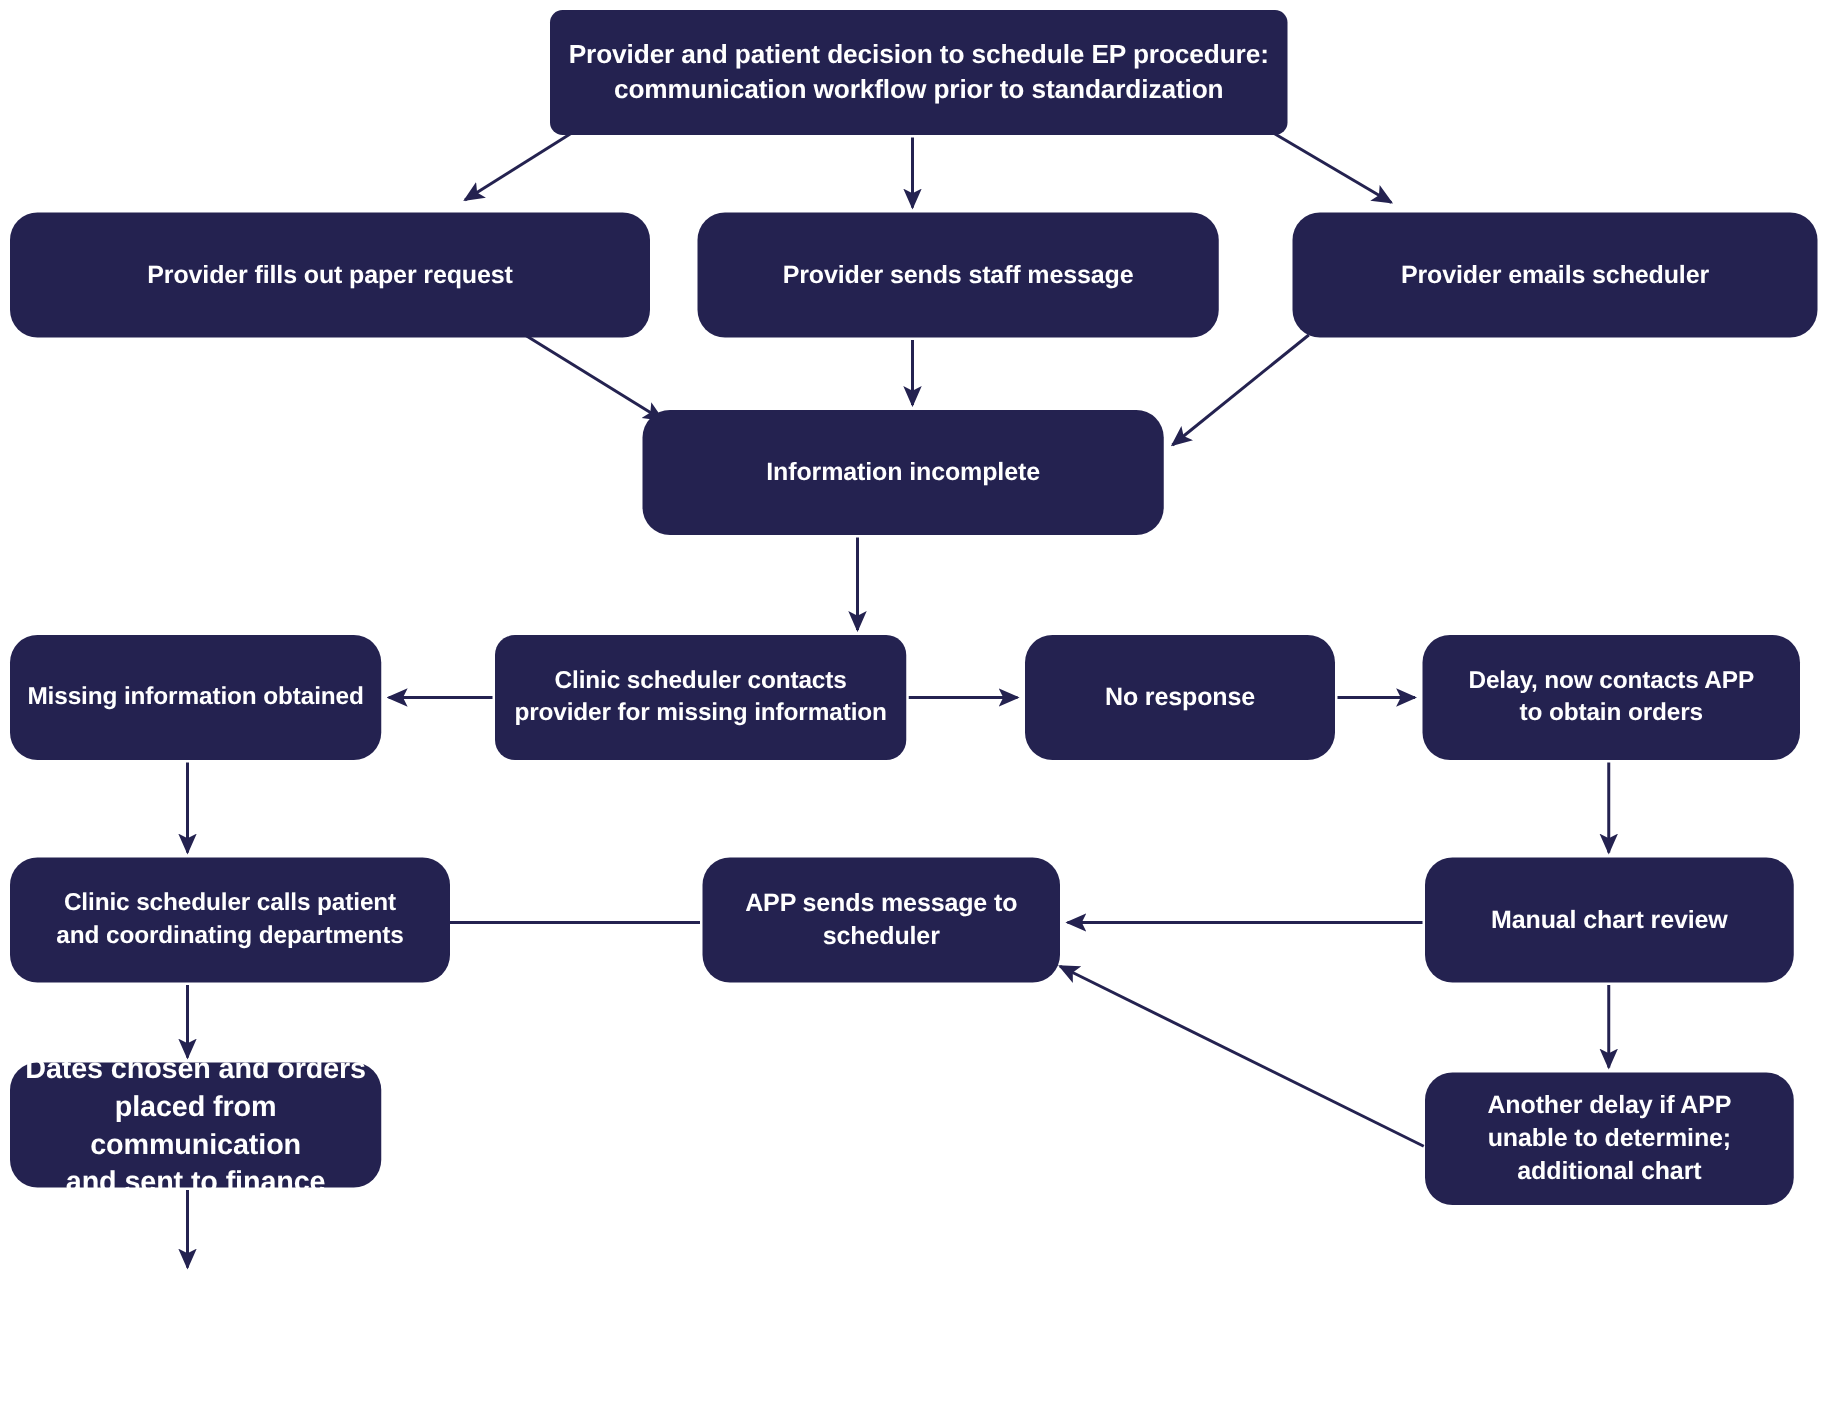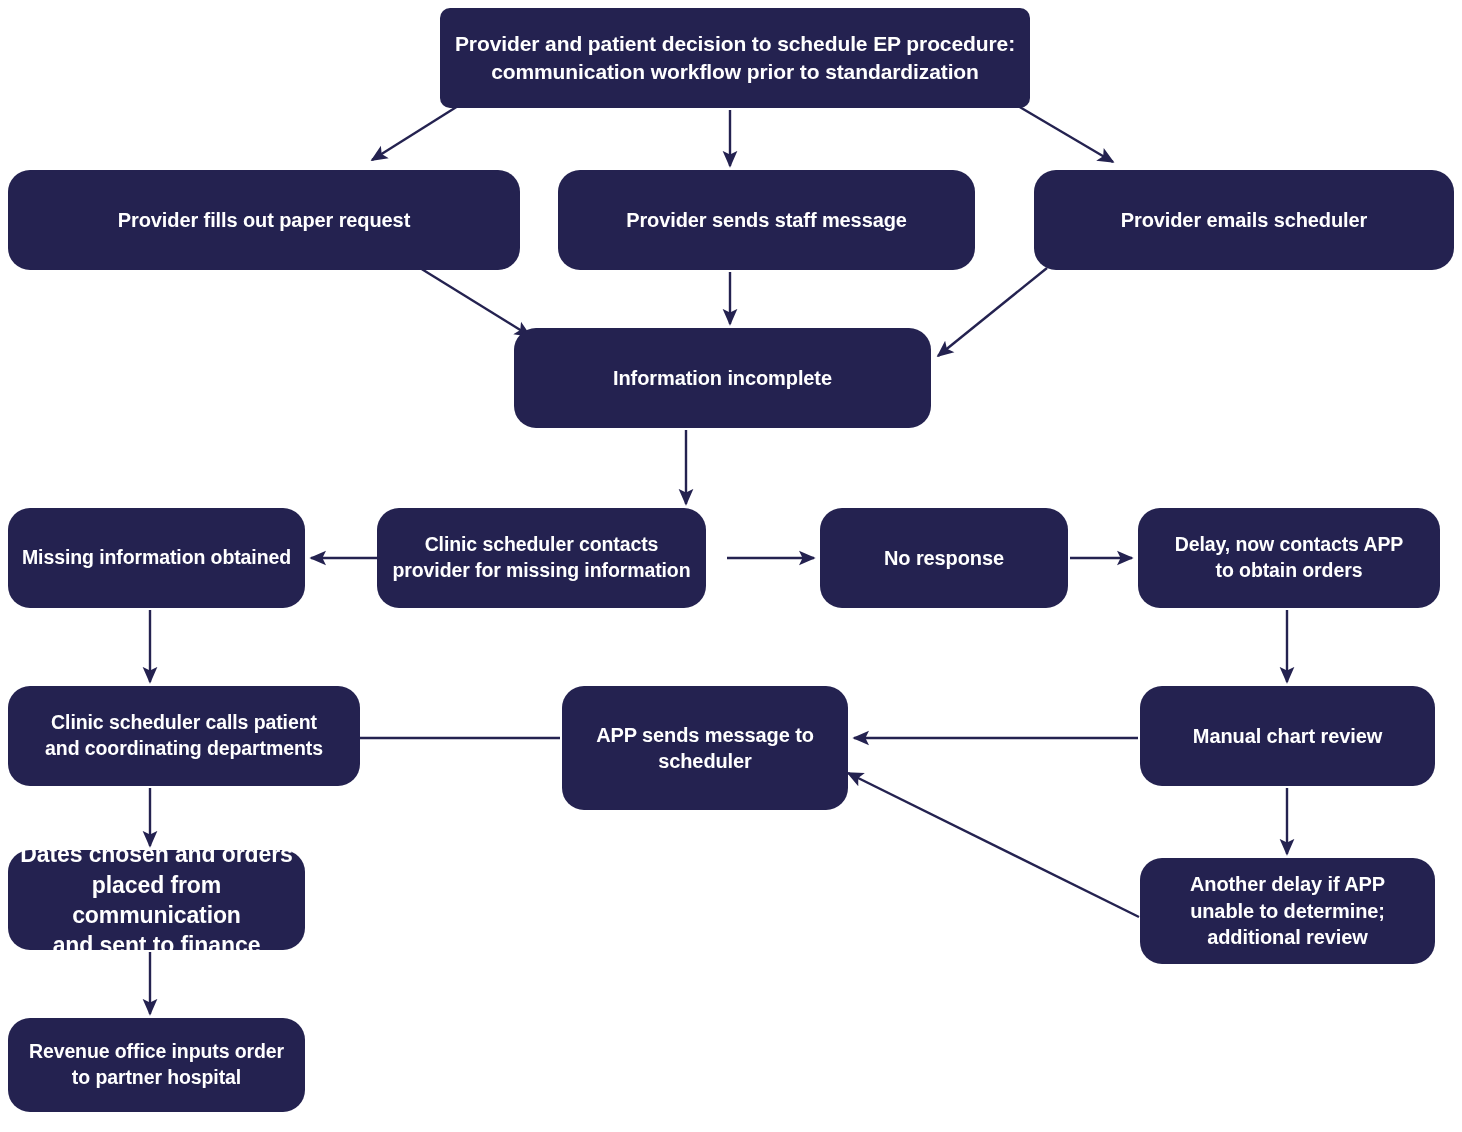--- a/index.html
+++ b/index.html
@@ -47,25 +47,25 @@
     display: block;
     width: 100%;
     white-space: pre-line;
   }
   .n-root       { left: 440px;  top: 8px;   width: 590px; height: 100px; font-size: 21px; border-radius: 10px; }
   .n-paper      { left: 8px;    top: 170px; width: 512px; height: 100px; }
   .n-staff      { left: 525px;  top: 170px; width: 417px; height: 100px; margin-left: 33px; }
   .n-email      { left: 1034px; top: 170px; width: 420px; height: 100px; }
   .n-incomplete { left: 514px;  top: 328px; width: 417px; height: 100px; }
   .n-missing    { left: 8px;    top: 508px; width: 297px; height: 100px; font-size: 19.5px; padding: 6px 2px; }
-  .n-contacts   { left: 377px;  top: 508px; width: 329px; height: 100px; font-size: 19.5px; padding: 6px 4px; }
+  .n-contacts   { left: 396px;  top: 508px; width: 329px; height: 100px; font-size: 19.5px; padding: 6px 4px; border-radius: 16px; }
   .n-noresp     { left: 820px;  top: 508px; width: 248px; height: 100px; }
   .n-delayapp   { left: 1138px; top: 508px; width: 302px; height: 100px; font-size: 19.5px; }
   .n-calls      { left: 8px;    top: 686px; width: 352px; height: 100px; font-size: 19.5px; padding: 6px 2px; }
-  .n-appmsg     { left: 562px;  top: 686px; width: 286px; height: 124px; }
+  .n-appmsg     { left: 562px;  top: 686px; width: 286px; height: 100px; }
   .n-chart      { left: 1140px; top: 686px; width: 295px; height: 100px; }
   .n-dates      { left: 8px;    top: 850px; width: 297px; height: 100px; font-size: 23px; padding: 21px 2px; }
   .n-another    { left: 1140px; top: 858px; width: 295px; height: 106px; }
   .n-revenue    { left: 8px;    top: 1018px; width: 297px; height: 94px; font-size: 19.5px; padding: 6px 2px; }
 </style>
 </head>
 <body>
 
 <div id="canvas">
 
@@ -171,21 +171,17 @@
 
   <div class="node n-dates">
     <span class="label">Dates chosen and orders
 placed from communication
 and sent to finance</span>
   </div>
 
   <div class="node n-another">
     <span class="label">Another delay if APP
 unable to determine;
-additional review</span>
+additional chart</span>
   </div>
 
-  <div class="node n-revenue">
-    <span class="label">Revenue office inputs order
-to partner hospital</span>
-  </div>
 
 </div>
 
 </body></html>

